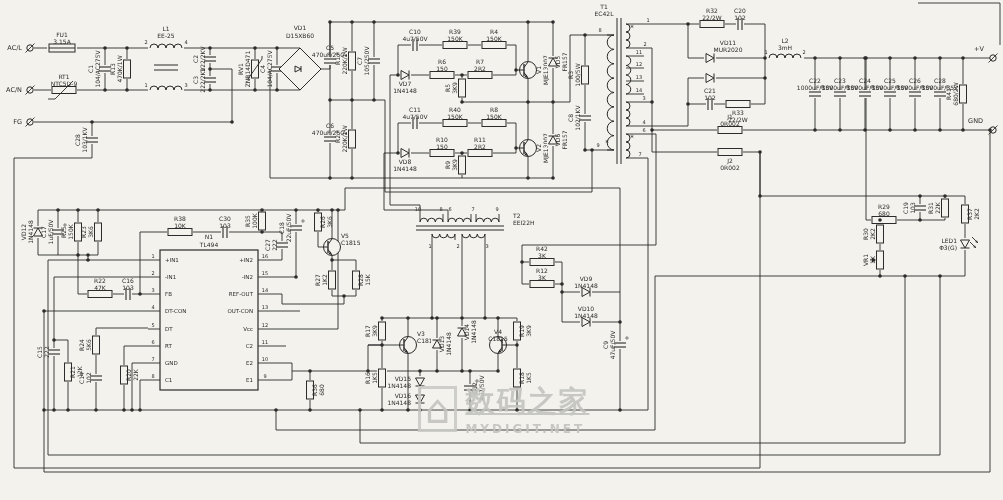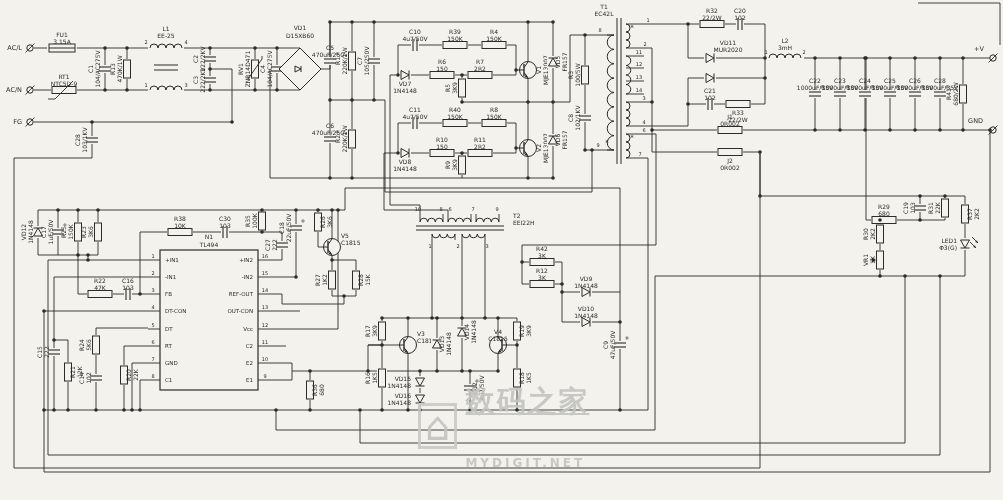--- a/index.html
+++ b/index.html
@@ -4,21 +4,21 @@
 <style>
   html,body{margin:0;padding:0;background:#e8e8e2;}
   #stage{position:relative;width:1003px;height:500px;background:#f3f2ec;overflow:hidden;
          font-family:"DejaVu Sans",sans-serif;}
   svg text{font-family:"DejaVu Sans",sans-serif;}
   #wm{position:absolute;left:418px;top:382px;width:190px;display:flex;align-items:center;
       gap:8px;color:#c3c3c0;opacity:.9;pointer-events:none;}
   #wm .house{font-size:40px;line-height:40px;border:3px solid #c9c9c6;padding:0 4px;
       font-family:"DejaVu Sans",sans-serif;}
   #wm .cn{font-size:29px;font-weight:bold;letter-spacing:2px;white-space:nowrap;text-decoration:underline;}
-  #wm .en{font-size:12px;letter-spacing:3px;font-weight:bold;margin-top:34px;}
+  #wm .en{font-size:12px;letter-spacing:3px;font-weight:bold;}
 </style>
 </head>
 <body>
 
 <div id="stage">
   <svg id="schema" width="1003" height="500" viewBox="0 0 1003 500">
       <polyline points="34 48 300 48" fill="none" stroke="#2b2b2b" stroke-width="0.9"></polyline>
       <polyline points="34 90 300 90" fill="none" stroke="#2b2b2b" stroke-width="0.9"></polyline>
       <polyline points="34 122 232 122" fill="none" stroke="#2b2b2b" stroke-width="0.9"></polyline>
       <polyline points="105 48 105 90" fill="none" stroke="#2b2b2b" stroke-width="0.9"></polyline>

